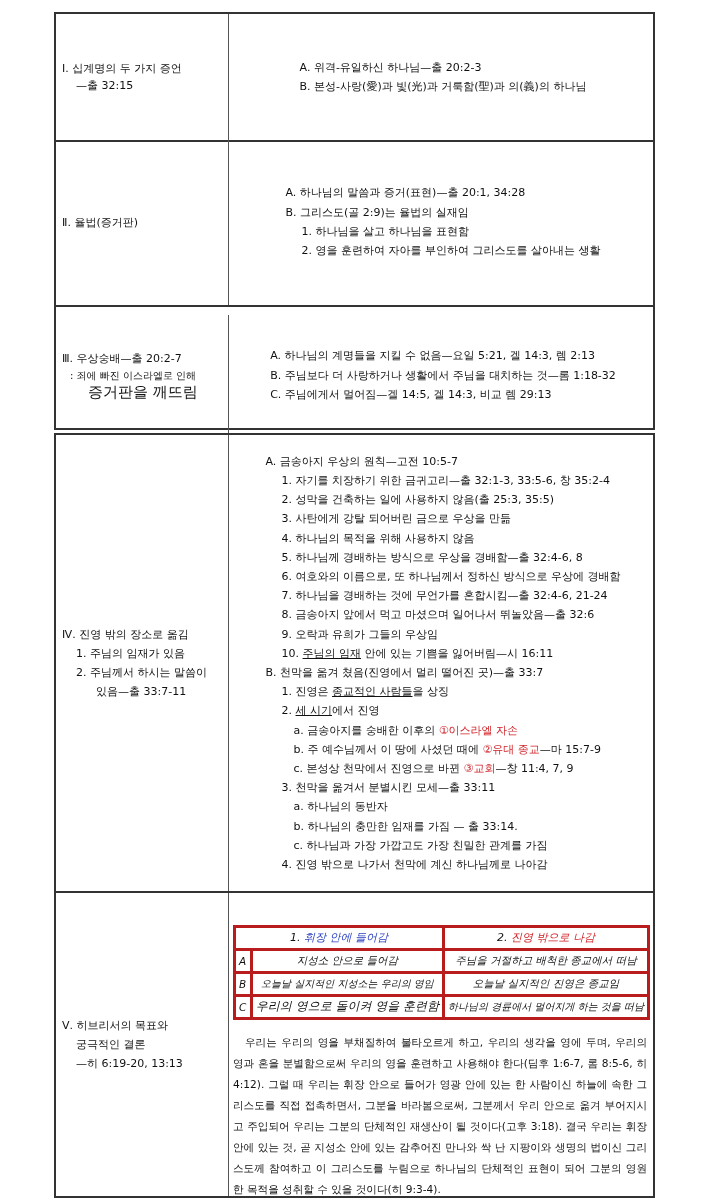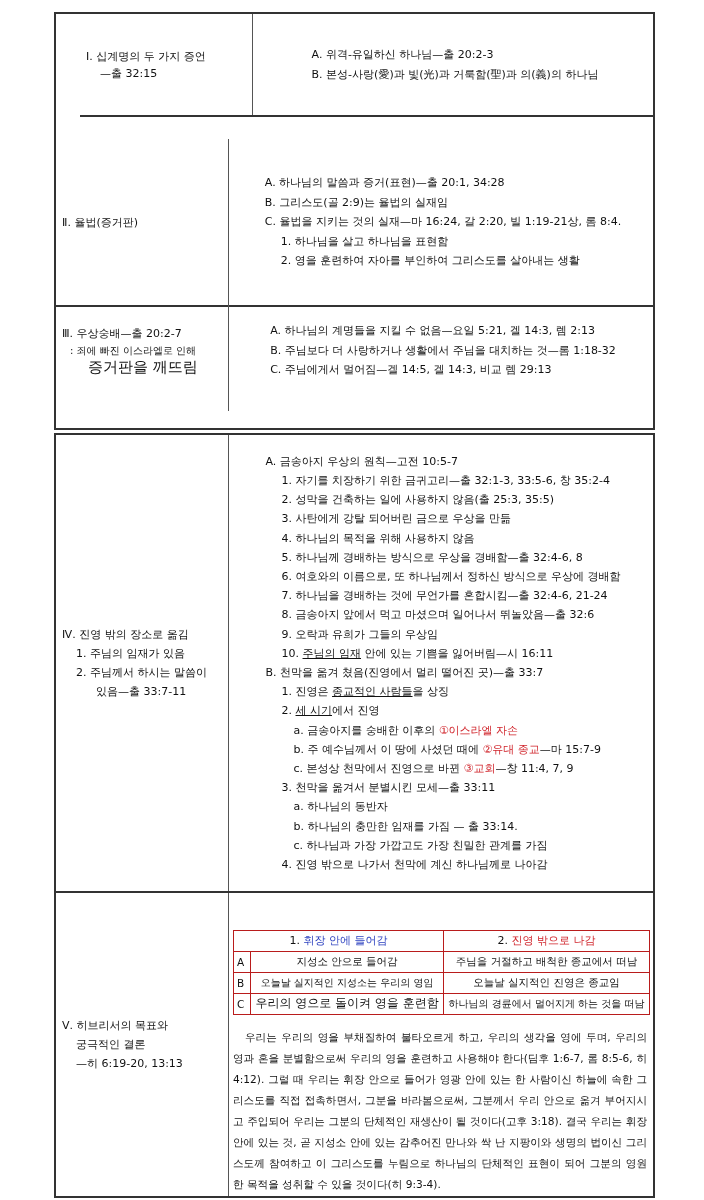--- a/index.html
+++ b/index.html
@@ -12,32 +12,32 @@
   .rcol { position:absolute; left:173px; right:0; top:0; bottom:0; display:flex; align-items:center;justify-content:center; }
   .ltext { padding-left:6px; font-size:11px; line-height:17px; white-space:nowrap; }
   .ltext .sub { padding-left:14px; display:block; }
   .ltext .sub2 { padding-left:26px; display:block; }
   .rtext { padding-left:4px; font-size:11px; line-height:19.4px; white-space:nowrap; }
   .i1 { padding-left:16px; } .i2 { padding-left:28px; }
   .red { color:#d0232a; }
   .blue { color:#2a3fbf; }
   .u { text-decoration:underline; }
   .inner { border-collapse:collapse; font-size:10.5px; margin-left:4px; width:417px; }
-  .inner td, .inner th { border:1px solid #b91c1c; height:20px; padding:0 3px; text-align:center; font-weight:normal; white-space:nowrap; }
+  .inner td, .inner th { border:3px solid #b91c1c; height:20px; padding:0 3px; text-align:center; font-weight:normal; white-space:nowrap;font-style:italic; }
   .inner th { font-size:11px; }
   .inner td.k { width:10px; text-align:left; }
   .para { font-size:10.6px; line-height:21px; padding:0 4px 0 4px; text-align:justify; white-space:normal; width:414px; }
   .para p { margin:0; text-indent:12px; }
 </style>
 </head>
 <body>
 
 <div class="tbl" style="top:12px; height:418px;">
 
-  <div class="row" style="top:0; height:103px;margin-left:24px;">
+  <div class="row" style="top:0; height:128px;">
     <div class="lcol">
       <div class="ltext">
         <span>Ⅰ. 십계명의 두 가지 증언</span>
         <span class="sub">—출 32:15</span>
       </div>
     </div>
     <div class="rcol">
       <div class="rtext">
         <div>A. 위격-유일하신 하나님—출 20:2-3</div>
         <div>B. 본성-사랑(愛)과 빛(光)과 거룩함(聖)과 의(義)의 하나님</div>
@@ -46,28 +46,27 @@
   </div>
 
   <div class="row" style="top:125px; height:168px;">
     <div class="lcol">
       <div class="ltext"><span>Ⅱ. 율법(증거판)</span></div>
     </div>
     <div class="rcol">
       <div class="rtext">
         <div>A. 하나님의 말씀과 증거(표현)—출 20:1, 34:28</div>
         <div>B. 그리스도(골 2:9)는 율법의 실재임</div>
-        <div>C. 율법을 지키는 것의 실재—마 16:24, 갈 2:20, 빌 1:19-21상, 롬 8:4.</div>
         <div class="i1">1. 하나님을 살고 하나님을 표현함</div>
         <div class="i1">2. 영을 훈련하여 자아를 부인하여 그리스도를 살아내는 생활</div>
       </div>
     </div>
   </div>
 
-  <div class="row last" style="top:276px; height:121px;border-radius:25px;">
+  <div class="row last" style="top:301px; height:121px;border-radius:25px;">
     <div class="lcol">
       <div class="ltext">
         <span>Ⅲ. 우상숭배—출 20:2-7</span>
         <span class="sub" style="padding-left:8px;font-size:10px;">: 죄에 빠진 이스라엘로 인해</span>
         <span class="sub2" style="font-size:15px;">증거판을 깨뜨림</span>
       </div>
     </div>
     <div class="rcol">
       <div class="rtext">
         <div>A. 하나님의 계명들을 지킬 수 없음—요일 5:21, 겔 14:3, 렘 2:13</div>

